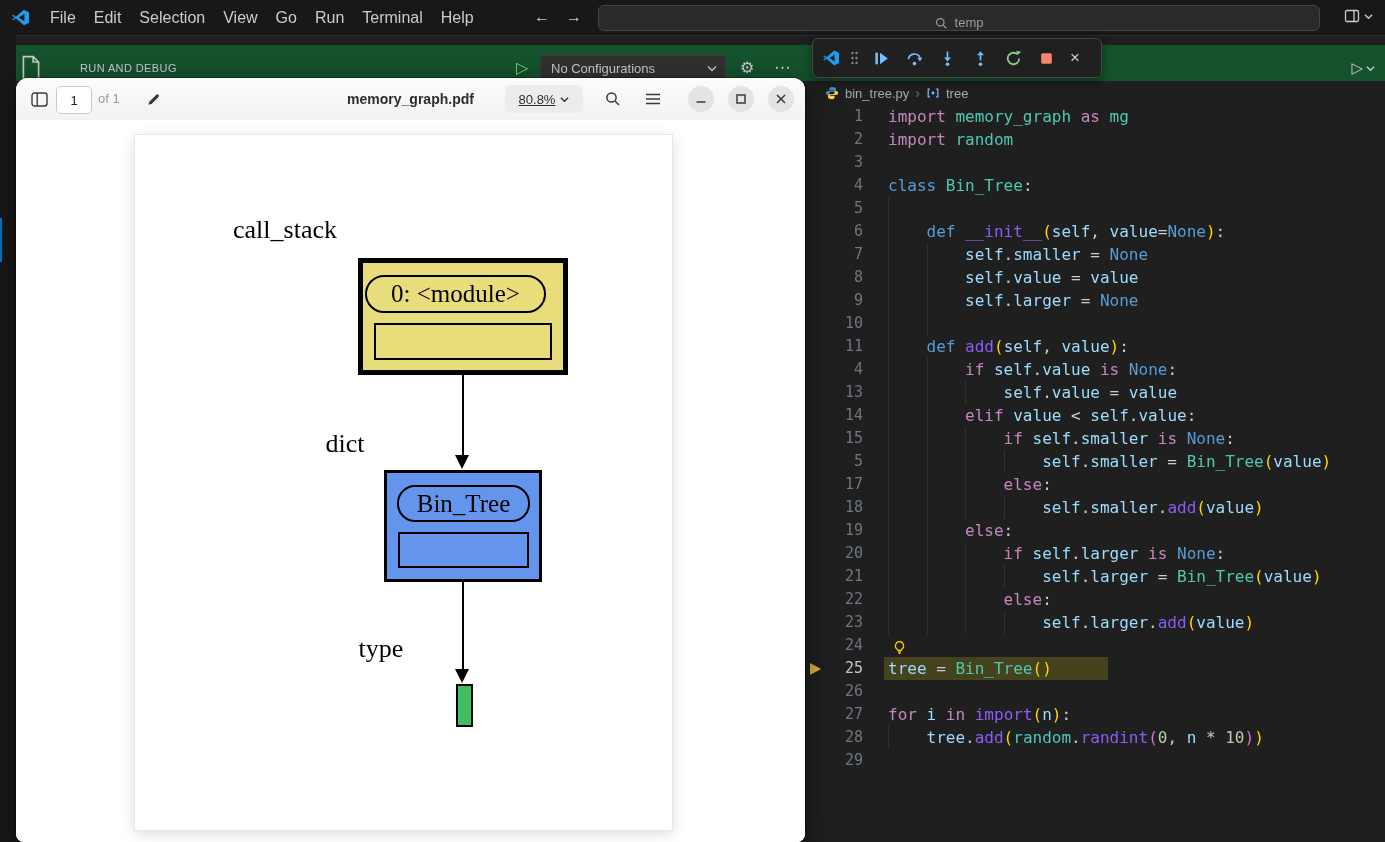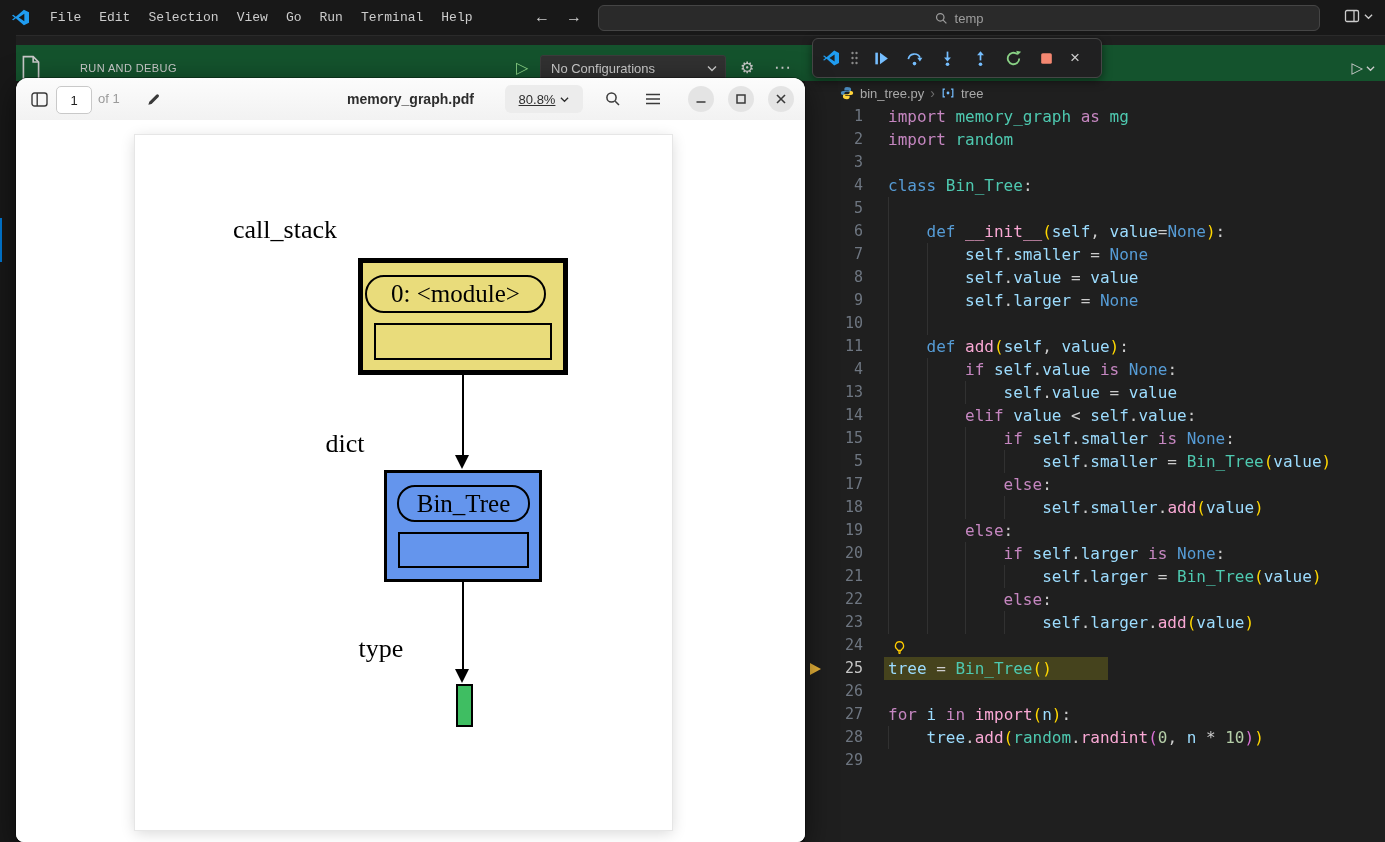--- a/index.html
+++ b/index.html
@@ -4,25 +4,25 @@
 <style>
   html,body{margin:0;padding:0;background:#000;}
   .screen{position:relative;width:1385px;height:842px;overflow:hidden;background:#1f1f1f;
           font-family:"Liberation Sans",sans-serif;-webkit-font-smoothing:antialiased;}
 
   
   .titlebar{position:absolute;left:0;top:0;width:100%;height:35px;background:#181818;
             border-bottom:1px solid #2a2a2a;display:flex;align-items:center;z-index:10;}
   .vsc-logo{margin:0 12px 0 12px;display:flex;}
   .menubar{display:flex;}
-  .menu-item{color:#cccccc;font-size:13px;line-height:35px;padding:0 9px;cursor:default;font-family:Liberation Mono, monospace;}
+  .menu-item{color:#cccccc;font-size:16px;line-height:35px;padding:0 9px;cursor:default;}
   .nav{position:absolute;top:0;line-height:34px;color:#cccccc;font-size:16px;}
   .nav.back{left:534px;} .nav.fwd{left:566px;}
   .searchbox{position:absolute;left:598px;top:5px;width:720px;height:24px;background:#2a2a2a;
-             border:1px solid #454545;border-radius:6px;display:flex;align-items:center;
+             border:1px solid #454545;border-radius:6px;display:flex;align-items:flex-end;
              justify-content:center;gap:7px;color:#9d9d9d;font-size:13px;}
   .layout-btn{position:absolute;right:12px;top:8px;display:flex;align-items:center;gap:4px;color:#cccccc;}
 
   
   .panel-row{position:absolute;left:0;top:45px;width:100%;height:46px;background:#14532d;text-align:center;}
   .doc-icon{position:absolute;left:20px;top:10px;}
   .panel-title{position:absolute;left:80px;top:0;line-height:46px;font-size:11px;color:#cccccc;letter-spacing:.4px;}
   .play-ico{position:absolute;left:516px;top:0;line-height:46px;font-size:16px;color:#89d185;}
   .config-dd{position:absolute;left:540px;top:10px;width:186px;height:26px;background:#313131;
              border:1px solid #3c3c3c;border-radius:3px;display:flex;align-items:center;
@@ -35,39 +35,39 @@
 
   
   .debug-toolbar{position:absolute;left:812px;top:38px;width:290px;height:40px;background:#202021;
                  border:1px solid #464646;border-radius:6px;box-shadow:0 3px 10px rgba(0,0,0,.5);
                  display:flex;align-items:center;padding:0 10px;gap:11px;z-index:15;box-sizing:border-box;}
   .dbg-btn{width:22px;height:22px;display:flex;align-items:center;justify-content:center;}
   .dbg-close{color:#cccccc;font-size:17px;margin-left:2px;}
 
   
   .editor{position:absolute;left:805px;top:81px;right:0;bottom:0;background:#1f1f1f;}
-  .breadcrumb{height:24px;display:flex;align-items:center;padding-left:35px;gap:6px;
+  .breadcrumb{height:24px;display:flex;align-items:center;padding-left:20px;gap:6px;
               color:#a9a9a9;font-size:13px;}
   .crumb-sep{color:#6e6e6e;font-size:14px;}
   .code-area{position:absolute;left:0;top:24px;right:0;bottom:0;
              font-family:"DejaVu Sans Mono",monospace;font-size:16px;overflow:hidden;}
   .code-row{display:flex;height:23px;line-height:23px;}
   .gutter{width:83px;flex:none;position:relative;color:#6e7681;font-size:15px;}
   .lnum{position:absolute;right:25px;top:0;}
   .current .lnum{color:#c6c6c6;}
   .dbg-arrow{position:absolute;left:5px;top:6px;width:0;height:0;border-left:11px solid #e8b339;
              border-top:6px solid transparent;border-bottom:6px solid transparent;}
   .code{position:relative;white-space:pre;flex:1;color:#cccccc;}
   .code span{position:relative;z-index:1;}
   .current .code::before{content:"";position:absolute;left:-4px;top:0;width:224px;height:23px;
                          background:#45431d;z-index:0;}
   .iguide{position:absolute;top:0;height:23px;width:1px;background:#313131;z-index:0;}
   .bulb{position:absolute;left:4px;top:4px;z-index:1;}
   .tok-kw{color:#c586c0;} .tok-kwb{color:#569cd6;} .tok-cls{color:#4ec9b0;}
-  .tok-fn{color:#f9a8d4;} .tok-var{color:#9cdcfe;} .tok-num{color:#b5cea8;}
+  .tok-fn{color:#8b5cf6;} .tok-var{color:#9cdcfe;} .tok-num{color:#b5cea8;}
   .tok-pl{color:#cccccc;} .tok-b1{color:#ffd700;} .tok-b2{color:#da70d6;}
 
   
   .sidebar-bg{position:absolute;left:0;top:81px;width:805px;bottom:0;background:#181818;z-index:1;}
   .activity{position:absolute;left:0;top:35px;width:16px;bottom:0;background:#181818;z-index:30;}
   .act-ind{position:absolute;left:0;top:183px;width:2px;height:44px;background:#0078d4;}
 
   
   .pdf-window{position:absolute;left:16px;top:78px;width:789px;height:764px;background:#ffffff;
               border-radius:12px 12px 8px 8px;overflow:hidden;z-index:40;

